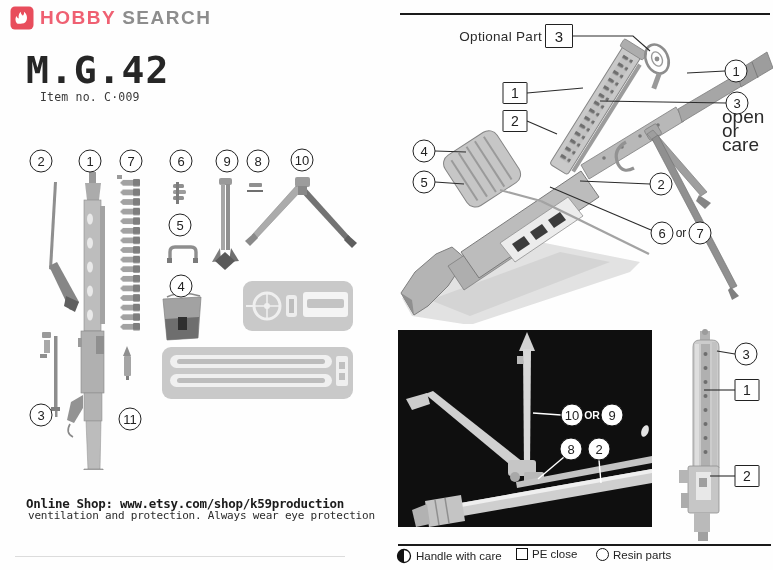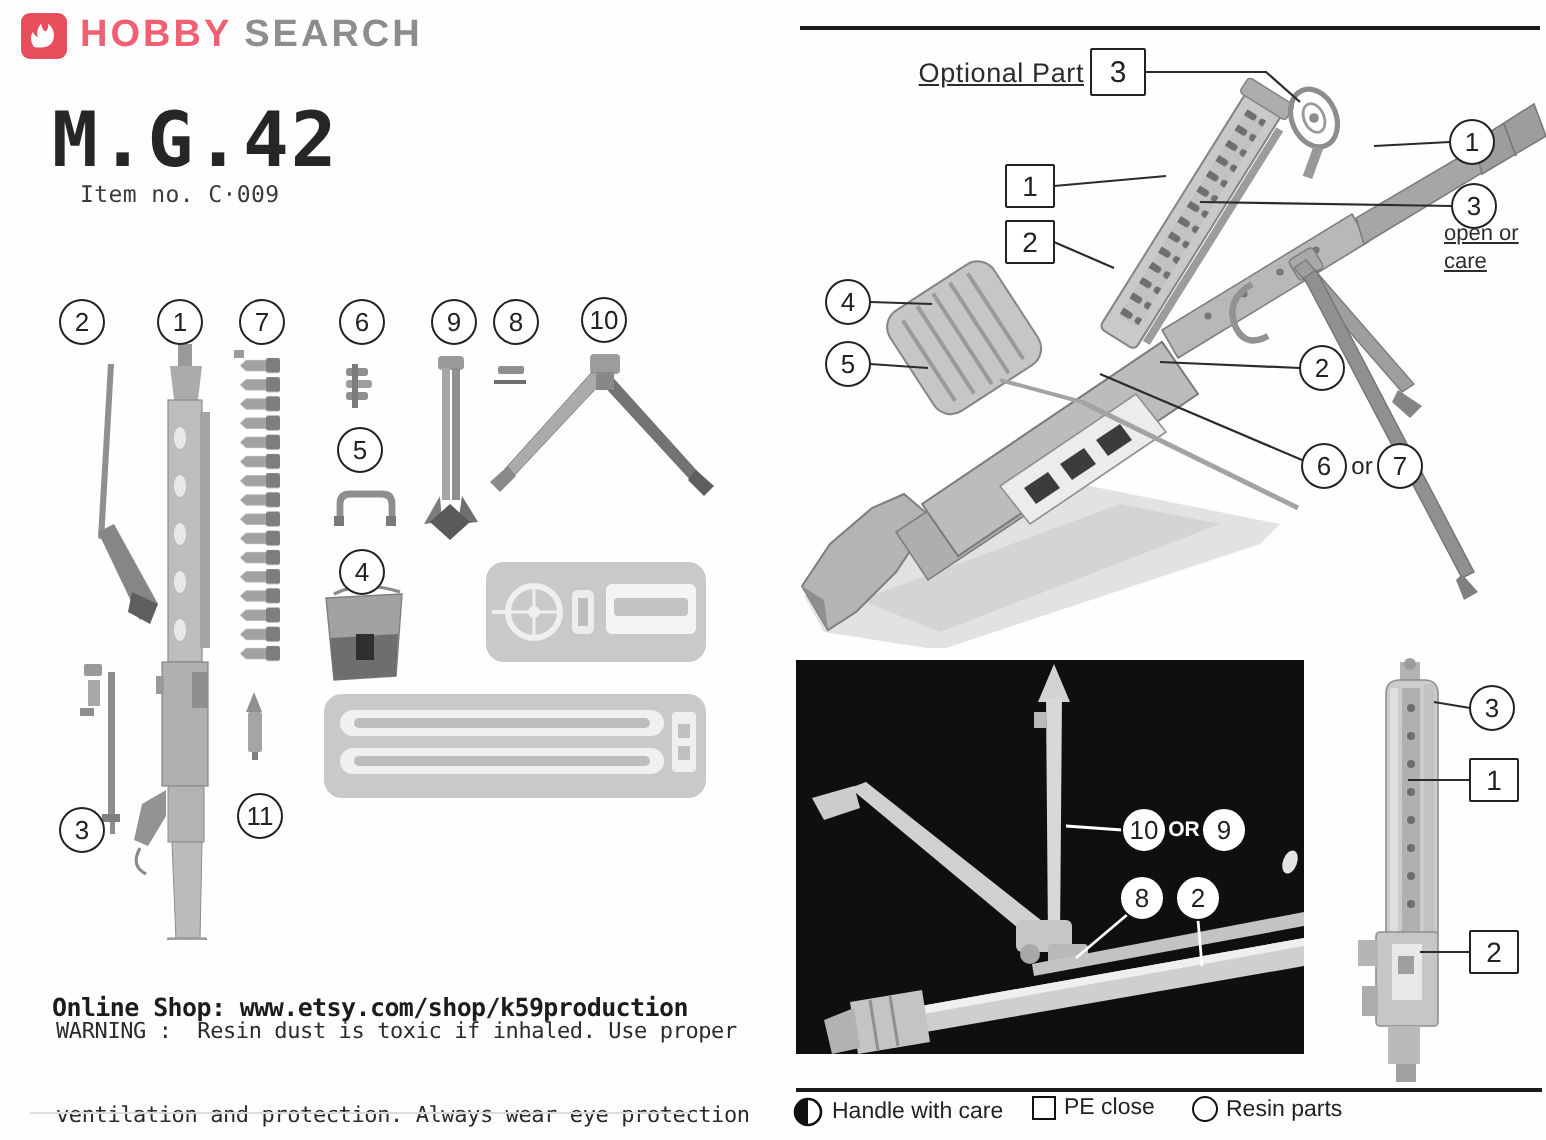--- a/index.html
+++ b/index.html
@@ -18,22 +18,22 @@
   
   .badge { position:absolute; transform:translate(-50%,-50%); display:flex; align-items:center; justify-content:center;
            background:#fff; border:1.5px solid #222; color:#222; z-index:4; line-height:1; }
   .badge.circle { width:23px; height:23px; border-radius:50%; font-size:13px; }
   .badge.square { width:25px; height:22px; border-radius:1px; font-size:14px; }
   .badge.square.big { width:28px; height:24px; font-size:15px; }
   .badge.onphoto { border-color:#111; }
   .or-label { position:absolute; transform:translate(-50%,-50%); font-size:12px; color:#222; z-index:4; }
   .or-label.white { color:#fff; font-weight:bold; font-size:10.5px; }
 
-  .optional-label { position:absolute; left:420px; top:29px; width:122px; text-align:right; font-size:13.5px; letter-spacing:0.3px; color:#2b2b2b;text-decoration:underline; }
-  .note-openclose { position:absolute; left:722px; top:110px; font-size:11px; line-height:14px; color:#2b2b2b;text-decoration:underline; }
+  .optional-label { position:absolute; left:420px; top:29px; width:122px; text-align:right; font-size:13.5px; letter-spacing:0.3px; color:#2b2b2b; }
+  .note-openclose { position:absolute; left:722px; top:110px; font-size:19px; line-height:14px; color:#2b2b2b; }
 
   
   .top-rule { position:absolute; left:400px; top:13px; width:370px; height:2px; background:#1a1a1a; }
   .legend-rule { position:absolute; left:398px; top:544px; width:373px; height:2px; background:#1a1a1a; }
   .photo-box { position:absolute; left:398px; top:330px; width:254px; height:197px; background:var(--photo-bg,#0f0f0f); }
 
   
   .warning { position:absolute; left:28px; top:481px; font-family:"DejaVu Sans Mono",monospace; font-size:11px; letter-spacing:-0.2px; line-height:14px; color:#2b2b2b; white-space:pre; }
   .shop { position:absolute; left:26px; top:496px; font-family:"DejaVu Sans Mono",monospace; font-weight:bold; font-size:12.5px; letter-spacing:-0.3px; color:#1c1c1c; }
   .shop-underline { position:absolute; left:15px; top:556px; width:330px; height:1px; background:#dcdcdc; }
@@ -204,29 +204,28 @@
     </div>
   <div class="badge circle" style="left:302px;top:160px">
       <span>10</span>
     </div>
   <div class="badge circle" style="left:180px;top:225px">
       <span>5</span>
     </div>
   <div class="badge circle" style="left:181px;top:286px">
       <span>4</span>
     </div>
-  <div class="badge circle" style="left:130px;top:408px">
+  <div class="badge circle" style="left:130px;top:419px">
       <span>11</span>
     </div>
   <div class="badge circle" style="left:41px;top:415px">
       <span>3</span>
     </div>
 
   <div class="warning">
-    <div>WARNING :  Resin dust is toxic if inhaled. Use proper</div>
     <div>ventilation and protection. Always wear eye protection</div>
     
   </div>
   <div class="shop">Online Shop: www.etsy.com/shop/k59production</div>
   <div class="shop-underline"></div>
 
   <div class="top-rule"></div>
 
   <svg class="abs" style="left:395px;top:16px" width="378" height="308" viewBox="395 16 378 308">
     <defs>

